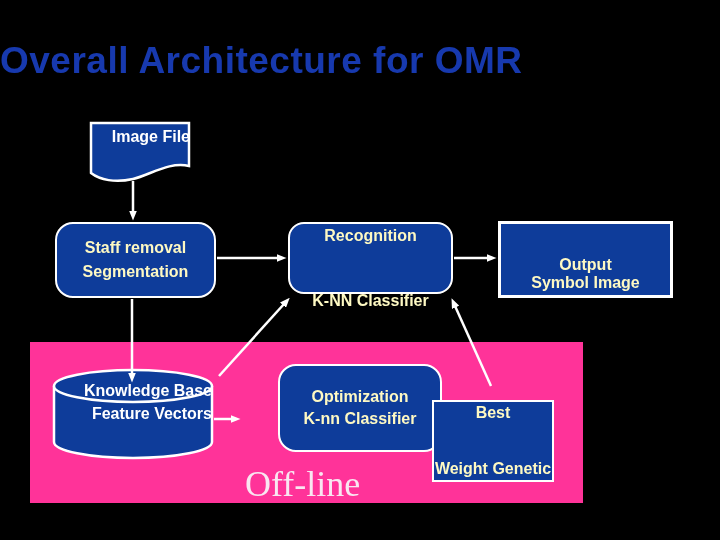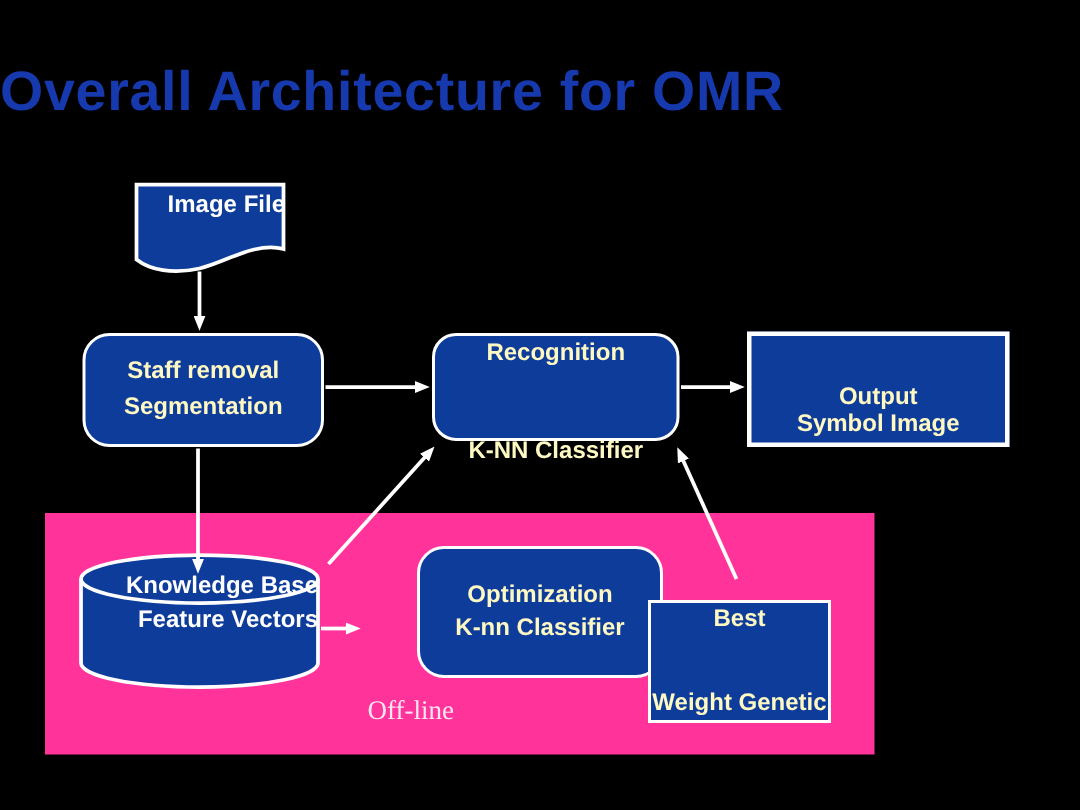--- a/index.html
+++ b/index.html
@@ -32,21 +32,21 @@
   #node-optimization { left:242px; top:364px; width:164px; height:88px; border-radius:18px; line-height:22px;margin-left:36px; }
   #node-best         { left:432px; top:400px; width:122px; height:82px; border-width:2px; line-height:22px;justify-content:space-between; }
   .float-label {
     position:absolute; z-index:3; color:#ffffff; font-weight:bold;
     font-size:16px; text-align:right;
   }
   #label-image-file     { left:90px; top:126px; width:100px; line-height:21px; }
   #label-knowledge-base { left:54px; top:379px; width:158px; line-height:23px; }
   .offline-label {
     position:absolute; left:245px; top:463px; z-index:3;
-    font-family:"Liberation Serif", serif; font-size:18px;
+    font-family:"Liberation Serif", serif; font-size:36px;
     font-weight:normal; color:#f9e6f1;
   }
 </style>
 </head>
 <body>
 
 <div class="slide">
 
   <h1 class="title">Overall Architecture for OMR</h1>
 

